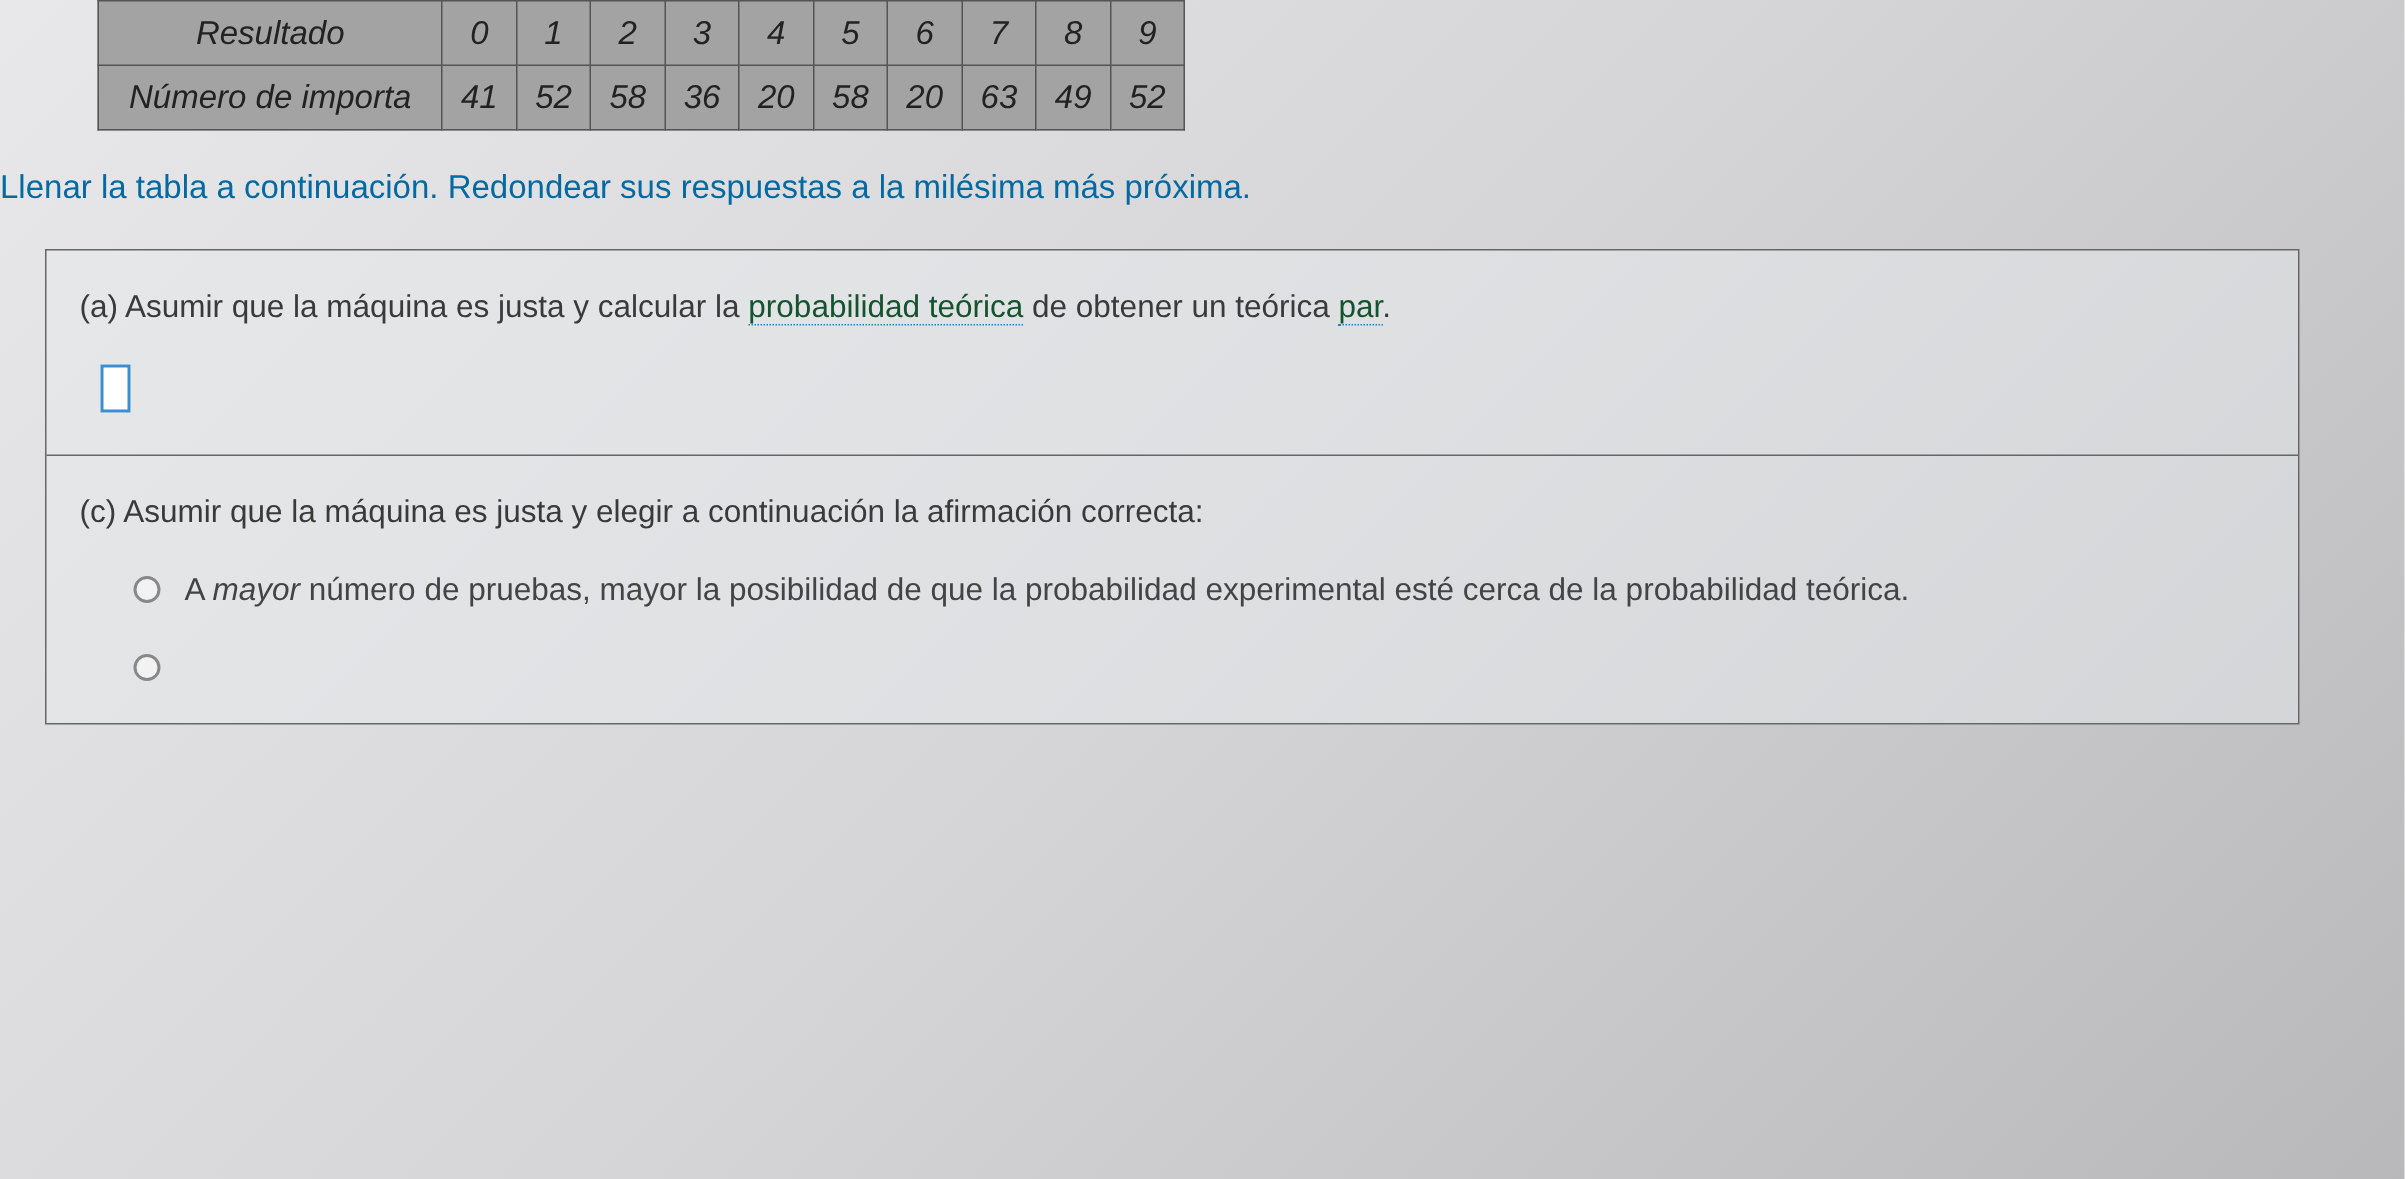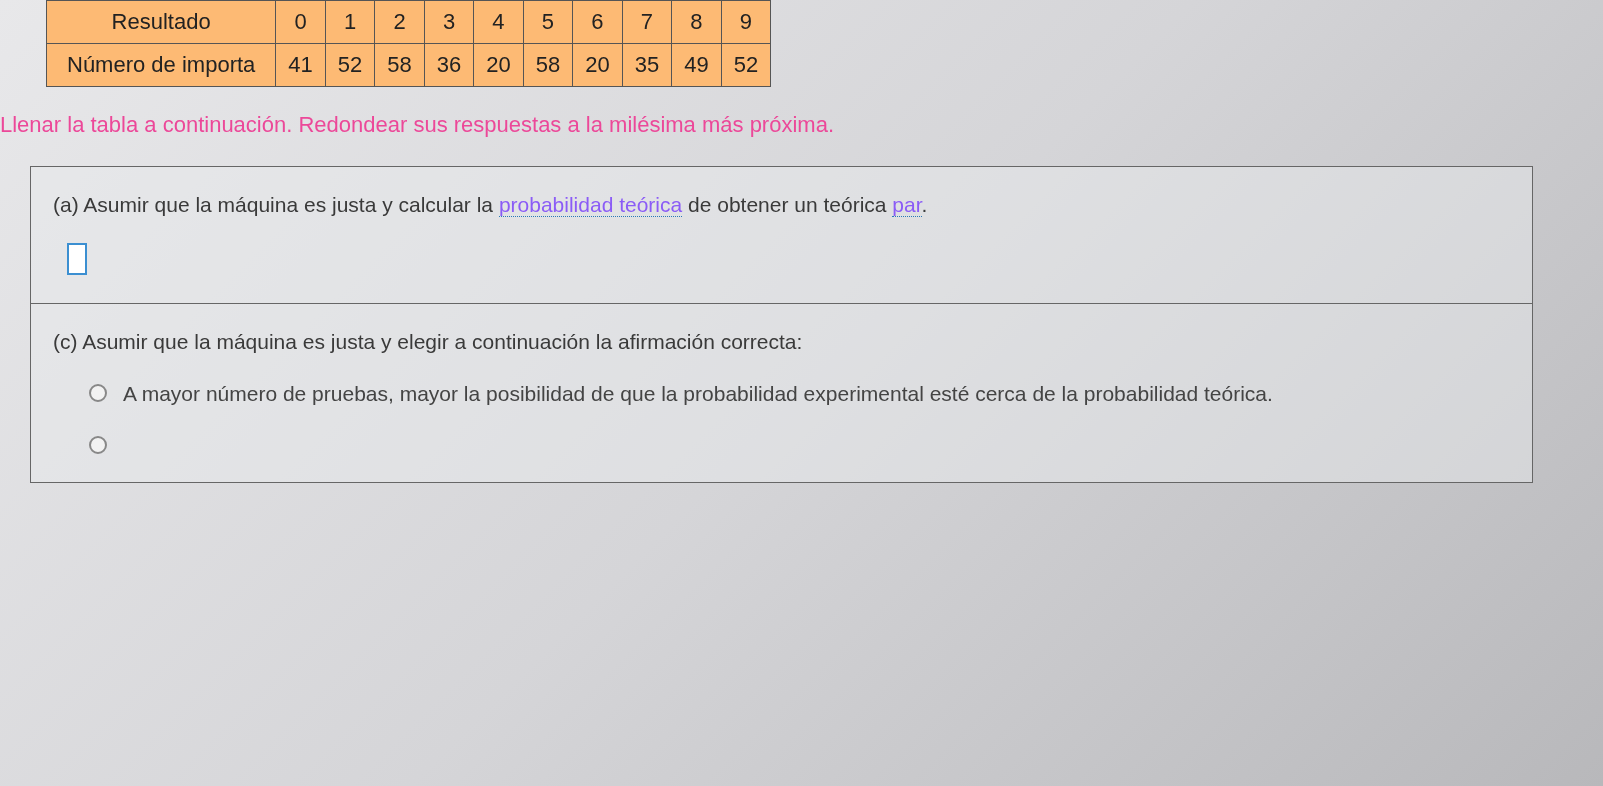--- a/index.html
+++ b/index.html
@@ -9,40 +9,41 @@
       width: 1603px;
       height: 786px;
       padding: 0;
       color: #333;
     }
     .content {
       padding: 0 20px 0 0;
     }
     .data-table {
       border-collapse: collapse;
-      margin-left: 46px;
+      margin-left: 65px;
       margin-bottom: 25px;
-      background: #fdba74;
+      background: #a3a3a3;
+      font-style: italic;
     }
     .data-table td, .data-table th {
       border: 1px solid #555;
       padding: 8px 12px;
       text-align: center;
       font-size: 22px;
       color: #222;
       font-weight: normal;
     }
     .data-table .row-header {
       text-align: center;
       padding: 8px 20px;
       font-size: 22px;
     }
     .instructions {
       font-size: 22px;
-      color: #ec4899;
+      color: #0369a1;
       margin: 18px 0 28px 0;
       padding-left: 0;
     }
     .questions-box {
       border: 1px solid #666;
       margin: 0 50px 0 30px;
       background: rgba(232,234,236,0.5);
     }
     .question {
       border-bottom: 1px solid #666;
@@ -50,21 +51,21 @@
     }
     .question:last-child {
       border-bottom: none;
     }
     .question-text {
       font-size: 21px;
       color: #3a3a3a;
       line-height: 1.5;
     }
     .term-link {
-      color: #8b5cf6;
+      color: #14532d;
       text-decoration: none;
       border-bottom: 1px dotted #2a7ab8;
     }
     .answer-input {
       margin-top: 22px;
       width: 20px;
       height: 32px;
       border: 2px solid #3b8fd1;
       background: #fff;
       display: block;
@@ -84,21 +85,21 @@
       border-radius: 50%;
       flex-shrink: 0;
       margin-top: 5px;
       background: #f2f2f2;
     }
     .radio-label {
       font-size: 21px;
       color: #444;
       line-height: 1.45;
     }
-    .italic { }
+    .italic { font-style: italic; }
   </style>
 </head>
 <body>
 
 <div class="content">
 
   <table class="data-table">
     <tbody>
         <tr>
       <td class="row-header">Resultado</td>
@@ -115,21 +116,21 @@
     </tr>
     <tr>
       <td class="row-header">Número de importa</td>
       <td>41</td>
       <td>52</td>
       <td>58</td>
       <td>36</td>
       <td>20</td>
       <td>58</td>
       <td>20</td>
-      <td>35</td>
+      <td>63</td>
       <td>49</td>
       <td>52</td>
     </tr>
   </tbody>
     </table>
 
   <p class="instructions">Llenar la tabla a continuación. Redondear sus respuestas a la milésima más próxima.</p>
 
   <div class="questions-box">
 

